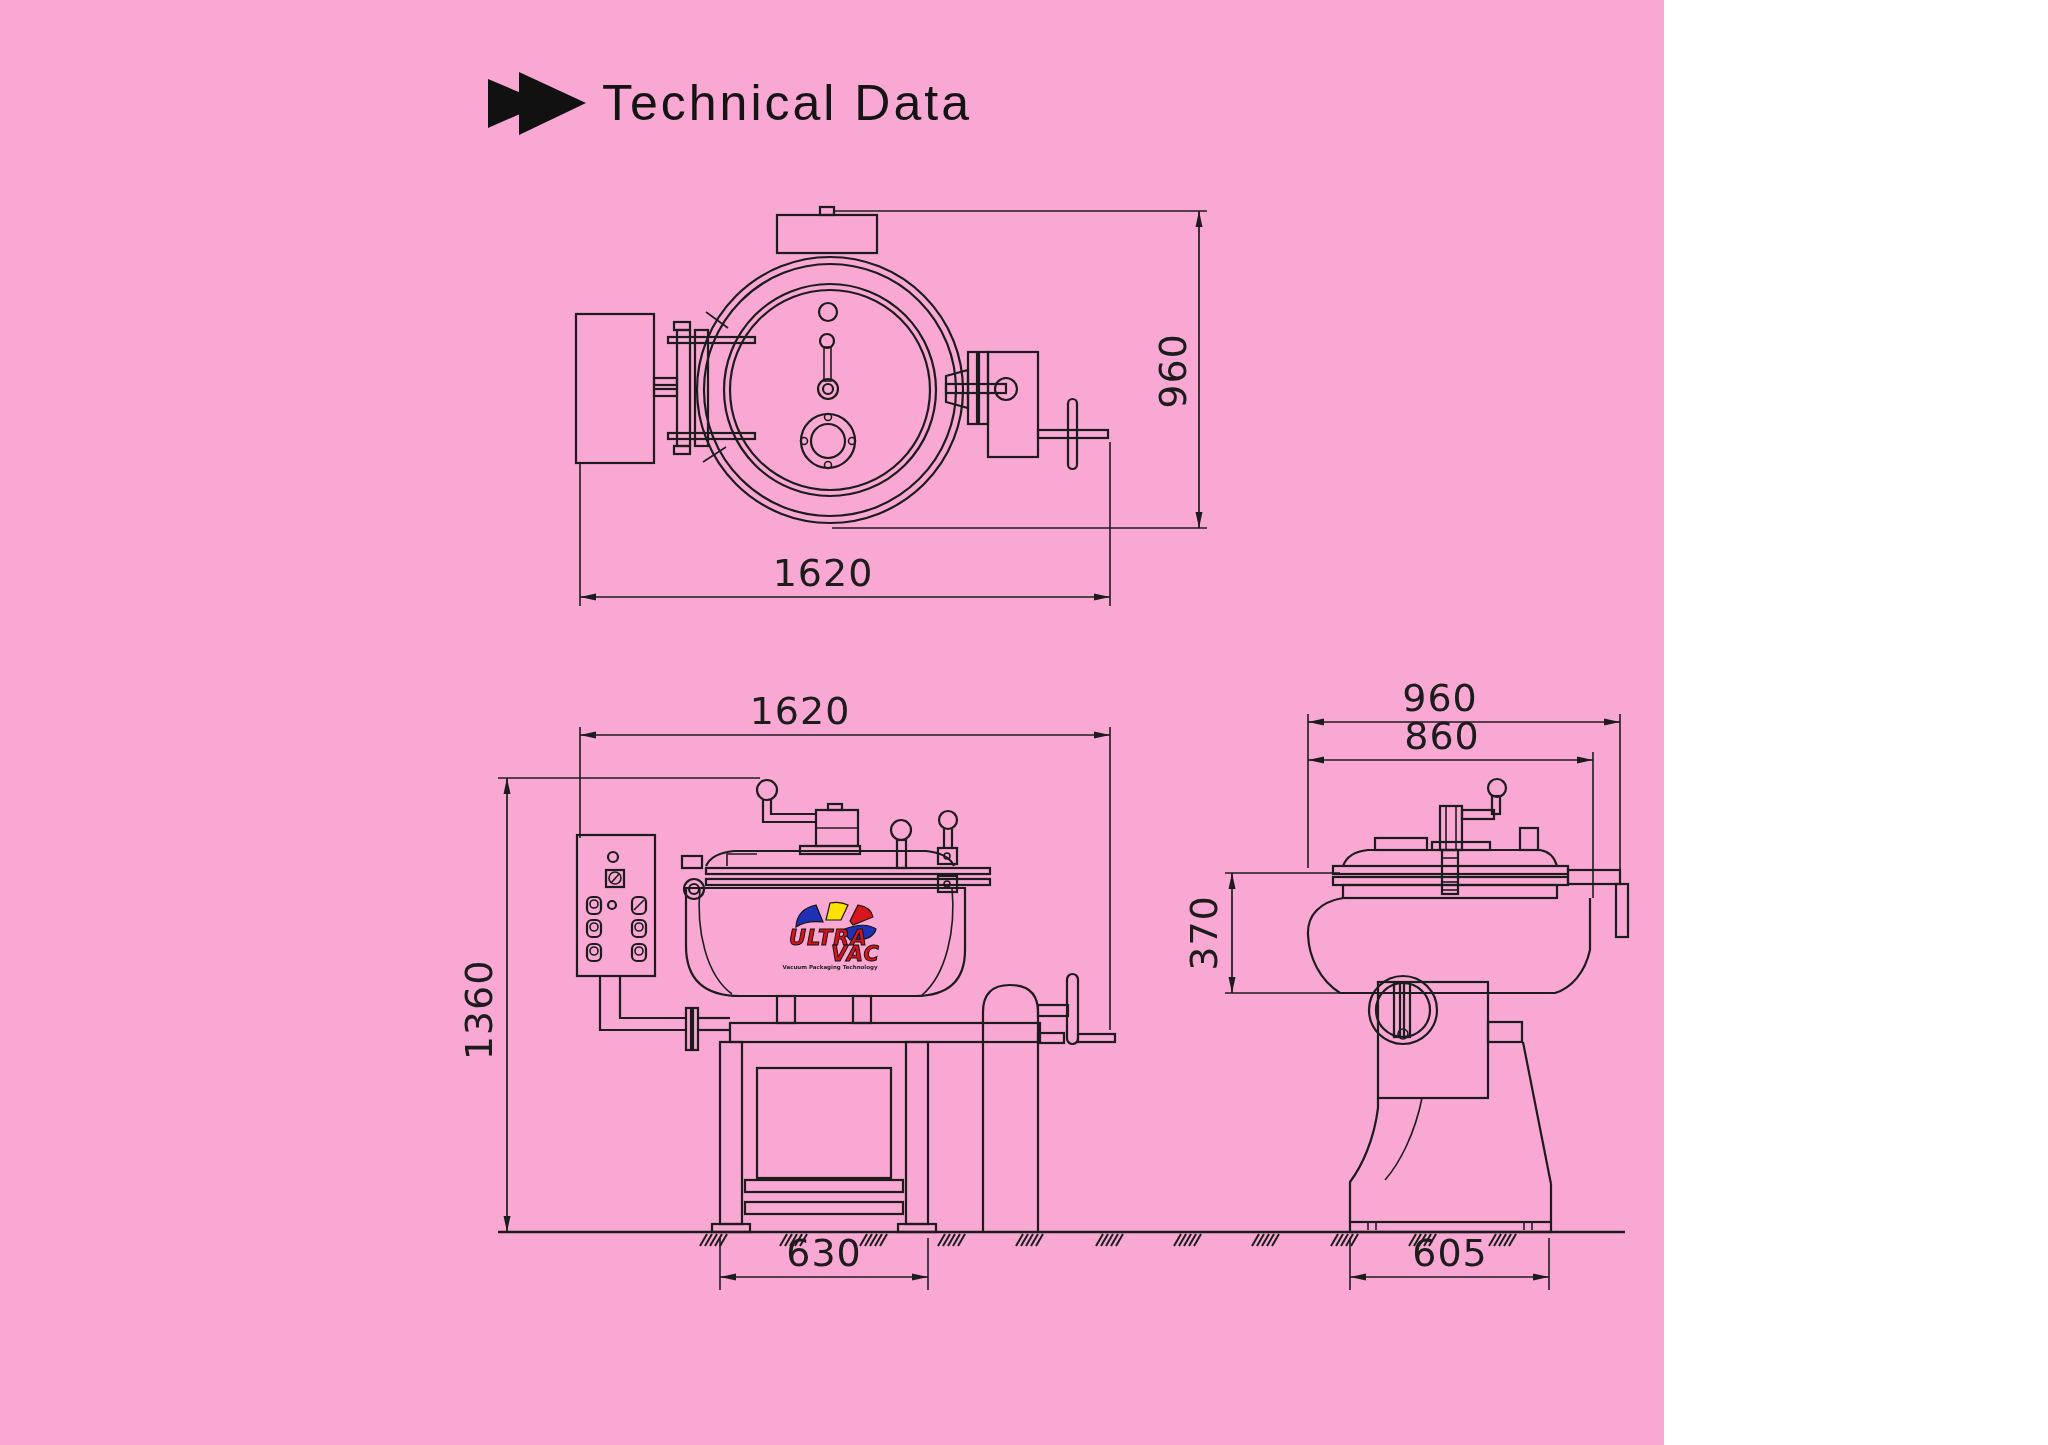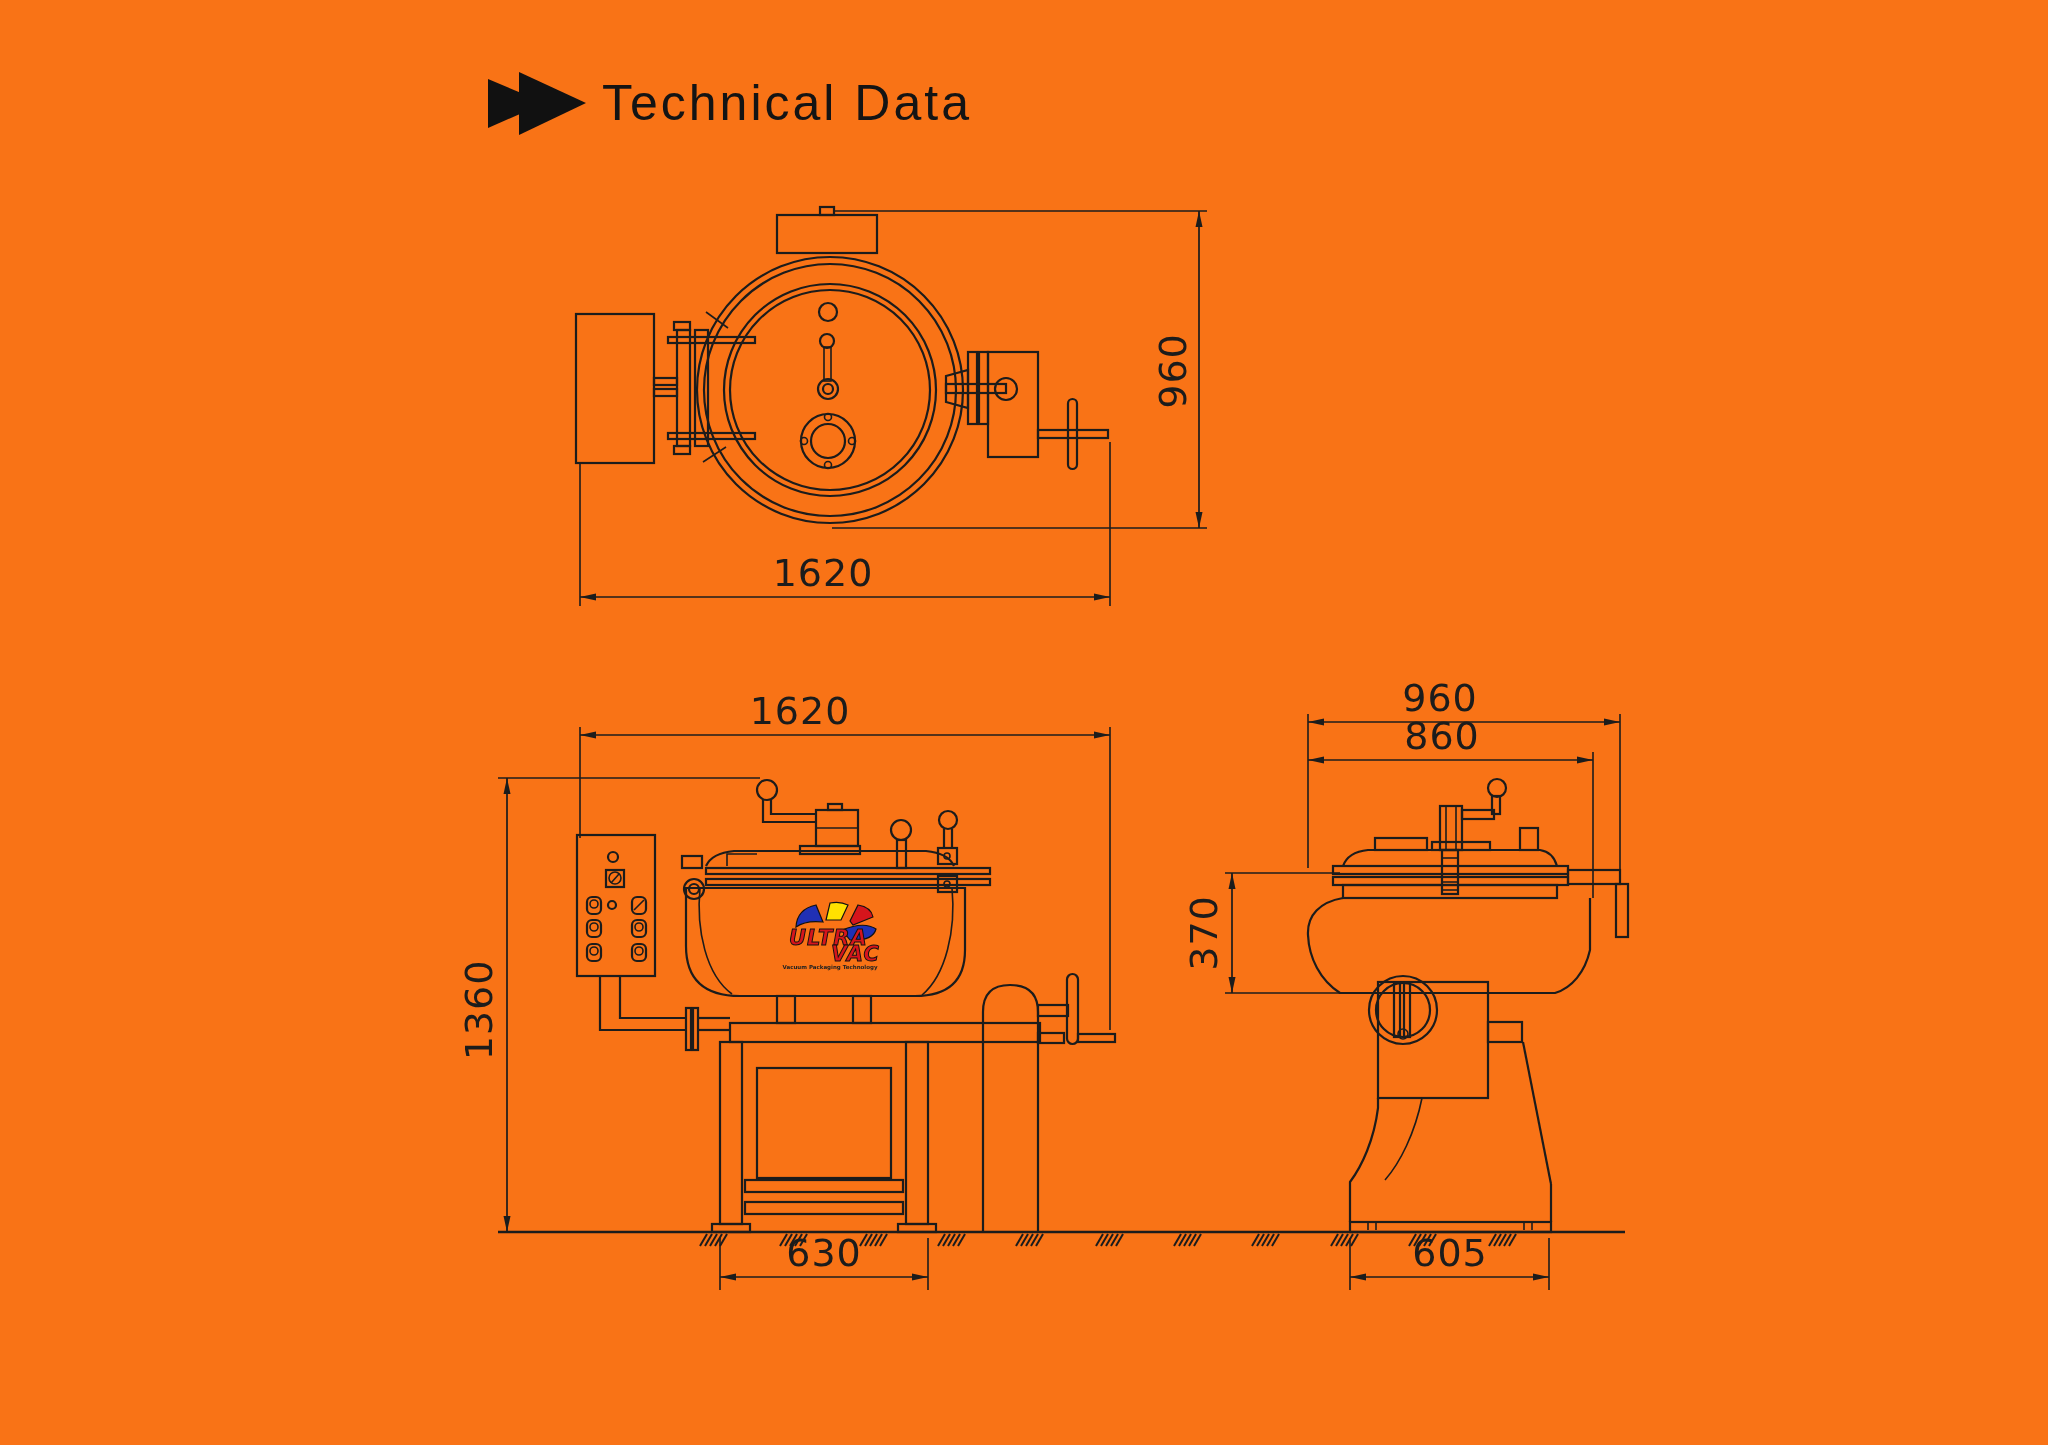--- a/index.html
+++ b/index.html
@@ -1,16 +1,16 @@
 <!DOCTYPE html>
 <html><head>
 <meta charset="utf-8">
 <style>
   html,body{margin:0;padding:0;background:#ffffff;}
-  .page{position:relative;width:2048px;height:1445px;background:#f97316;overflow:hidden;
+  .page{position:relative;width:1664px;height:1445px;background:#f9a8d4;overflow:hidden;
         font-family:"Liberation Sans",sans-serif;}
   svg{display:block;}
   
   .draw{stroke:#1c1c1c;fill:none;stroke-width:2.2;stroke-linecap:butt;stroke-linejoin:miter;}
   .thin{stroke:#1c1c1c;fill:none;stroke-width:1.6;}
   .heavy{stroke:#1c1c1c;fill:none;stroke-width:2.6;}
   .solid{fill:#111111;stroke:none;}
   .dimline{stroke:#1c1c1c;fill:none;stroke-width:1.7;}
   .hatchline{stroke:#1c1c1c;stroke-width:2;}
   text{stroke:none;}

